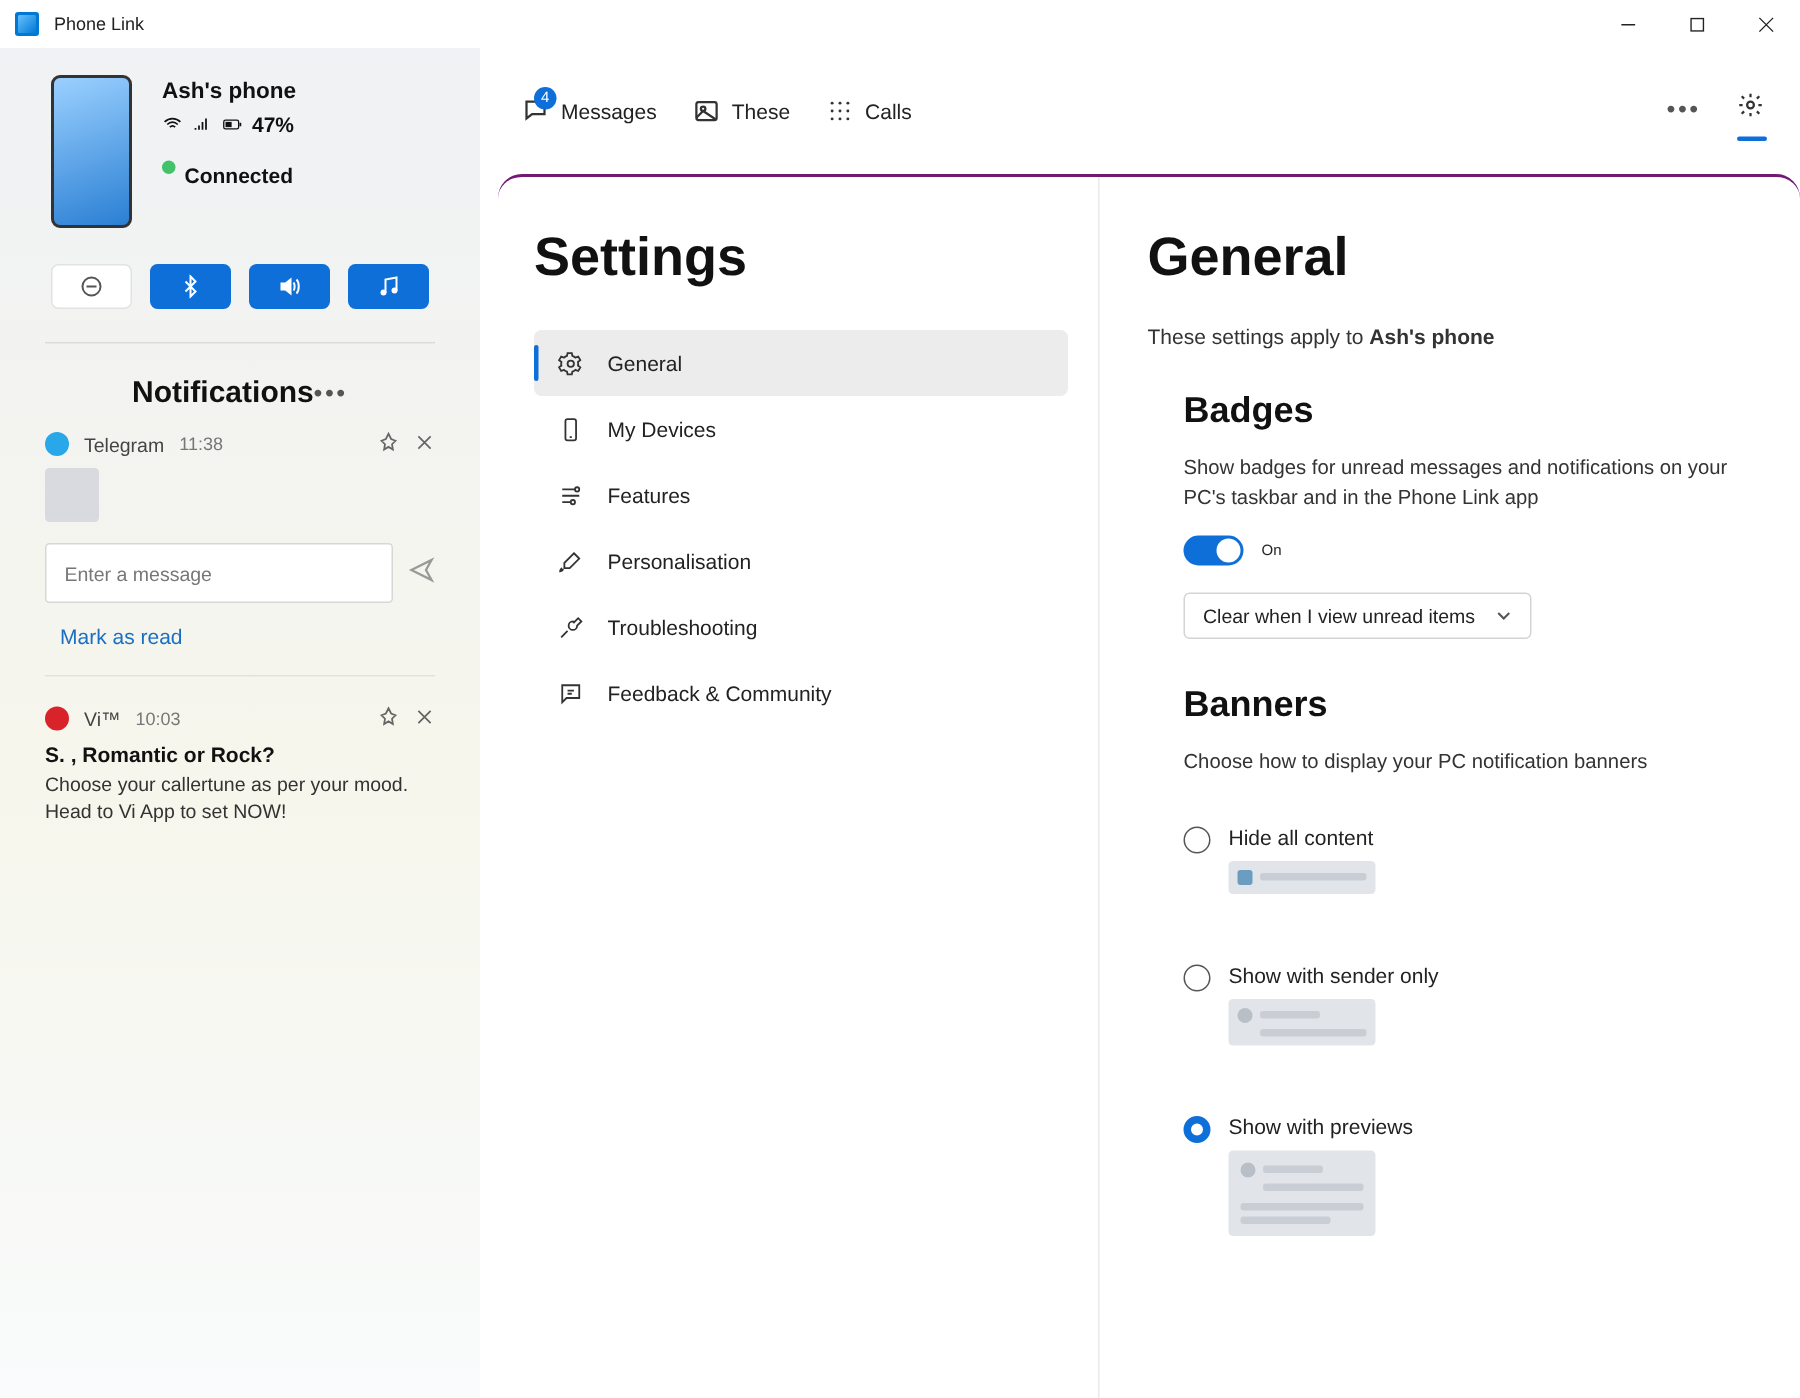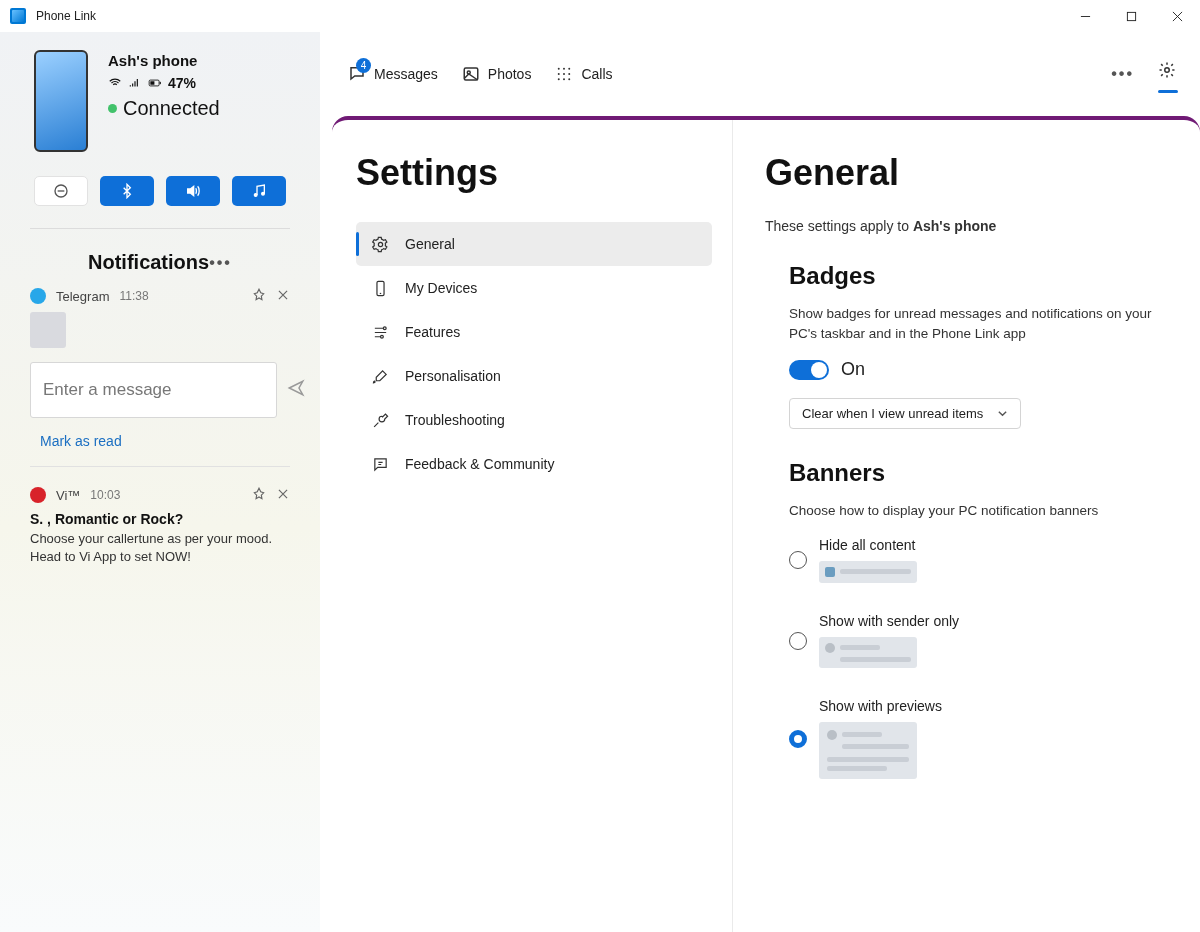--- a/index.html
+++ b/index.html
@@ -16,21 +16,21 @@
   
   .sidebar { width: 320px; background: linear-gradient(180deg, #f0f2f5 0%, #f6f6ec 55%, #f9fbfc 100%); display:flex;flex-direction:column; padding:18px 0 0 0; }
   .device-block{ display:flex; gap:20px; padding: 0 30px 0 34px; }
   .phone-thumb{ width:54px; height:102px; border:2px solid #333; border-radius:6px; background:linear-gradient(160deg,#9bd0ff,#2a7fd4);}
   .device-info{display:flex;flex-direction:column; gap:6px; padding-top:2px;}
   .device-name{font-size:15px; font-weight:600; color:#111;}
   .status-row{display:flex;align-items:center;gap:6px; color:#111; font-size:14px;}
   .status-row svg{width:14px;height:14px;}
   .status-row .label{font-weight:600;}
   .conn-dot{width:9px;height:9px;background:#42c26b;border-radius:50%;}
-  .conn-text{font-size:20px; font-weight:400; color:#111;}
+  .conn-text{font-size:14px; font-weight:700; color:#111;margin-top:12px;}
   .quick-actions{display:flex; gap:12px; padding: 24px 0 0 34px;}
   .qa-btn{ width:54px; height:30px; border-radius:5px; display:flex;align-items:center;justify-content:center; color:#fff;}
   .qa-white{background:#fff; border:1px solid #e2e2e2; color:#555;}
   .qa-blue{background:#0e6fd8;}
   .qa-btn svg{width:16px;height:16px;}
   .sb-divider{ margin: 22px 30px; height:1px; background:#dcdcdc;}
   .notif-head{ display:flex; align-items:center; justify-content:center; padding:0 30px;}
   .notif-head h2{font-size:20px; font-weight:600; color:#111;}
   .ellipsis{color:#555; font-weight:700; letter-spacing:2px; cursor:default;}
   .notif-card{ padding: 14px 30px 4px 30px; position:relative;}
@@ -38,61 +38,61 @@
   .nc-icon{width:16px;height:16px;border-radius:50%;}
   .tg-bg{background:#28a7e9;}
   .vi-bg{background:#d8232a;}
   .nc-app{font-size:13px; color:#444;}
   .nc-time{font-size:12px; color:#777;}
   .nc-actions{position:absolute; right:30px; top:14px; display:flex; gap:10px; color:#666;}
   .nc-actions svg{width:14px;height:14px;}
   .nc-body{margin-top:8px; display:flex; gap:10px; align-items:flex-start;}
   .nc-thumb{width:36px;height:36px;background:#d9dadf;border-radius:3px;}
   .notif1-input-row{display:flex; gap:10px; padding:10px 30px 0 30px; align-items:center;}
-  .notif1-input{flex:1; height:56px; border:1px solid #d7d7d7; border-radius:3px; padding:0 12px; font-size:17px; background:#fff;}
+  .notif1-input{flex:1; height:40px; border:1px solid #d7d7d7; border-radius:3px; padding:0 12px; font-size:13px; background:#fff;}
   .notif1-input::placeholder{color:#777;}
   .send-btn{color:#888;}
   .notif1-link{padding:14px 14px 10px 40px;}
   .notif1-link a{color:#1b6fc2; text-decoration:none; font-size:14px;}
   .notif-sep{height:1px;background:#e1e1e1;margin:6px 30px;}
   .nc-title{font-size:14px;font-weight:600;color:#111;margin-top:8px;}
   .nc-text{font-size:13px;color:#333;margin-top:3px; line-height:1.35;}
   
   .main { flex:1; display:flex; flex-direction:column; background:#fff;}
   .topbar{ height:84px; display:flex; align-items:center; justify-content:space-between; padding:0 24px 0 16px;}
   .tabs{display:flex; gap:24px; align-items:center;}
   .tab{display:flex; align-items:center; gap:8px; font-size:14px; color:#222; position:relative;}
   .tab svg{width:18px;height:18px;}
   .msg-badge{position:absolute; top:-6px; left:8px; background:#0e6fd8; color:#fff; font-size:10px; width:15px;height:15px;border-radius:50%;display:flex;align-items:center;justify-content:center;}
   .topbar-right{display:flex;gap:24px;align-items:center;}
   .tr-btn svg{width:18px;height:18px;}
   .gear-wrap{position:relative;padding-bottom:4px;}
   .gear-underline{position:absolute;bottom:-6px;left:0;right:-2px;height:3px;background:#0e6fd8;border-radius:2px;}
-  .content{flex:1; display:flex; border-top:4px solid #701a75;border-radius:16px;}
+  .content{flex:1; display:flex; border-top:2px solid #701a75;border-radius:16px;}
   .settings-nav{width:400px; padding:32px 20px 0 24px;}
   .settings-nav h1{font-size:36px; font-weight:600; color:#111; margin-bottom:28px; margin-left:0;}
   .nav-item{display:flex;align-items:center;gap:16px; height:44px; padding:0 16px; border-radius:5px; font-size:14px; color:#222; position:relative;}
   .nav-item svg{width:17px;height:17px;flex-shrink:0;}
   .nav-item.active{background:#ececec;}
   .nav-item.active::before{content:"";position:absolute;left:0;top:10px;bottom:10px;width:3px;background:#0e6fd8;border-radius:2px;}
   .settings-panel{flex:1; padding:32px 40px 0 32px; border-left:1px solid #eaeaea;}
   .settings-panel h1{font-size:36px;font-weight:600;color:#111;margin-bottom:24px;}
   .apply-line{font-size:14px;color:#333;margin-bottom:28px;}
   .apply-line b{font-weight:600;}
   .section{margin-left:24px;margin-bottom:30px;}
   .section h2{font-size:24px;font-weight:600;color:#111;margin-bottom:14px;}
   .section p{font-size:13.5px;color:#333;line-height:1.45;margin-bottom:16px;max-width:370px;}
   .toggle-row{display:flex;align-items:center;gap:12px;margin-bottom:18px;}
   .toggle{width:40px;height:20px;background:#0e6fd8;border-radius:10px;position:relative;}
   .toggle::after{content:"";position:absolute;right:2px;top:2px;width:16px;height:16px;background:#fff;border-radius:50%;}
-  .toggle-label{font-size:18px;color:#222;}
+  .toggle-label{font-size:10px;color:#222;}
   .dropdown{display:inline-flex;align-items:center;gap:14px;border:1px solid #d4d4d4;border-radius:4px;padding:7px 12px;font-size:13px;color:#222;}
   .dropdown svg{width:11px;height:11px;}
   .radio-block{display:flex;flex-direction:column;gap:30px;}
-  .radio-item{display:flex;align-items:center;gap:12px;}
+  .radio-item{display:flex;align-items:flex-start;gap:12px;margin-top:16px;}
   .radio{width:18px;height:18px;border:1.5px solid #555;border-radius:50%;flex-shrink:0;margin-top:1px;}
   .radio.sel{border-color:#0e6fd8;border-width:5px;}
   .radio-body{display:flex;flex-direction:column;gap:8px;}
   .radio-label{font-size:14px;color:#222;}
   .preview{width:98px;background:#e1e5ea;border-radius:3px;padding:6px;display:flex;flex-direction:column;gap:4px;}
   .pv-row{display:flex;gap:5px;align-items:center;}
   .pv-ico{width:10px;height:10px;background:#6b9dc0;border-radius:2px;flex-shrink:0;}
   .pv-ico.person{background:#b9bfc6;border-radius:50%;}
   .pv-bar{height:5px;background:#c9ced5;border-radius:2px;flex:1;}
   .pv-bar.short{flex:0 0 40px;}
@@ -246,21 +246,21 @@
             <span class="msg-badge">4</span>
           </span>
           <span>Messages</span>
         </div>
         <div class="tab">
           <svg viewBox="0 0 24 24" fill="none" stroke="#333" stroke-width="2">
               <rect x="3" y="4" width="18" height="16" rx="2"></rect>
               <circle cx="9" cy="10" r="2"></circle>
               <path d="M3 18l6-6 12 8"></path>
             </svg>
-          <span>Photos</span>
+          <span>These</span>
         </div>
         <div class="tab">
           <svg viewBox="0 0 24 24" fill="#333">
               <circle cx="5" cy="5" r="1.3"></circle>
               <circle cx="12" cy="5" r="1.3"></circle>
               <circle cx="19" cy="5" r="1.3"></circle>
               <circle cx="5" cy="12" r="1.3"></circle>
               <circle cx="12" cy="12" r="1.3"></circle>
               <circle cx="19" cy="12" r="1.3"></circle>
               <circle cx="5" cy="19" r="1.3"></circle>

